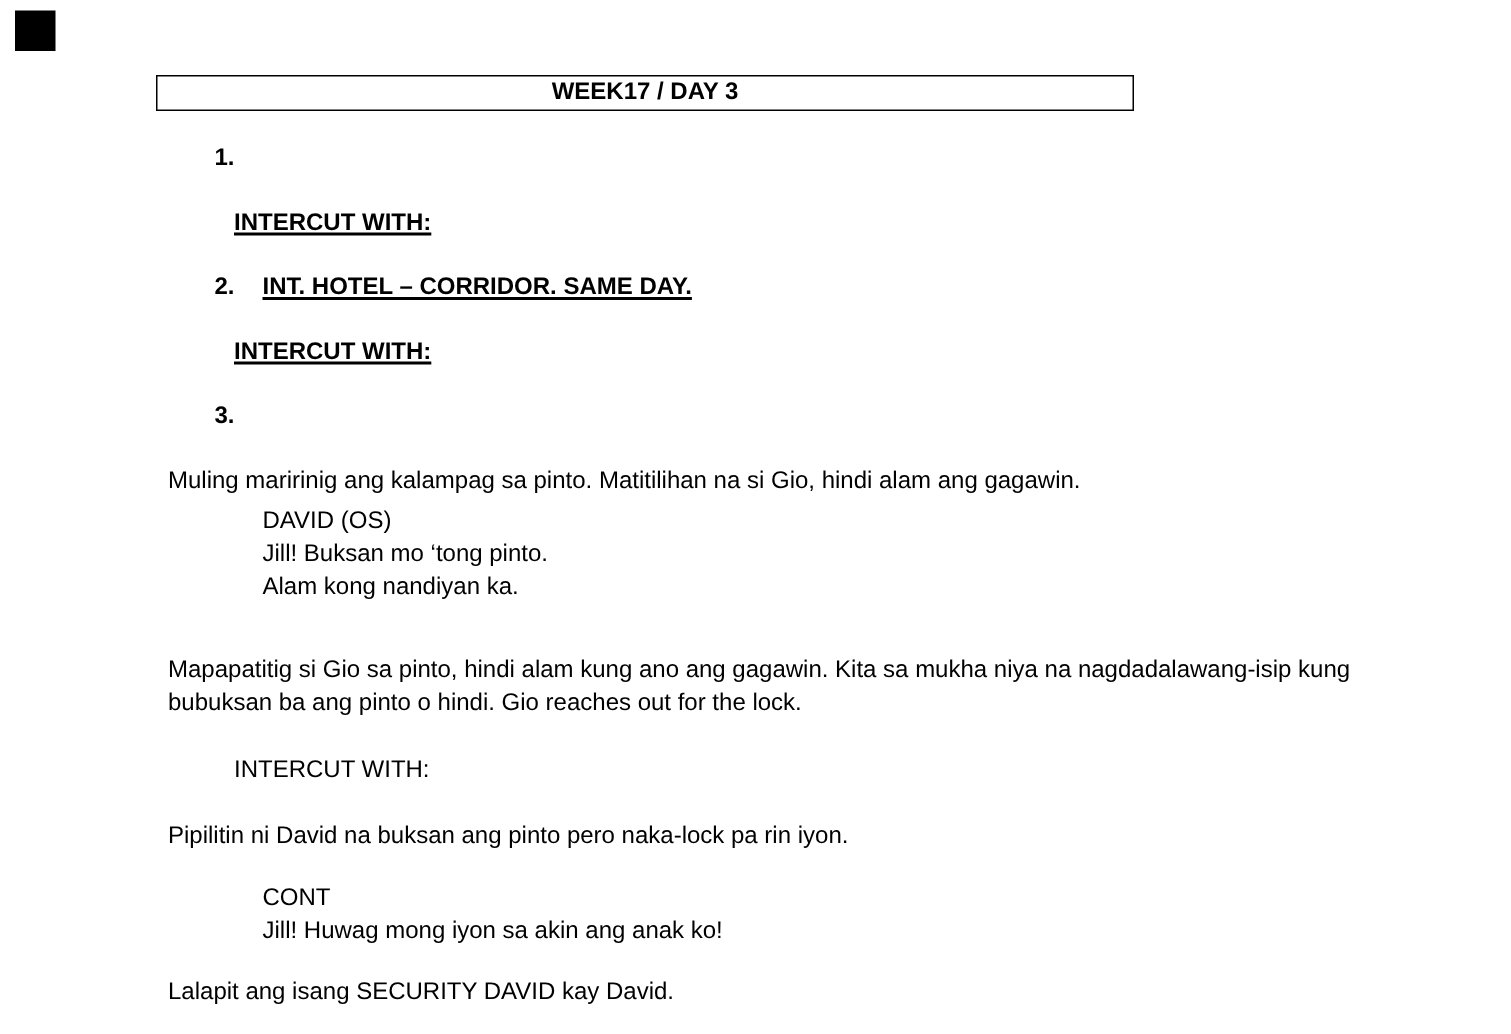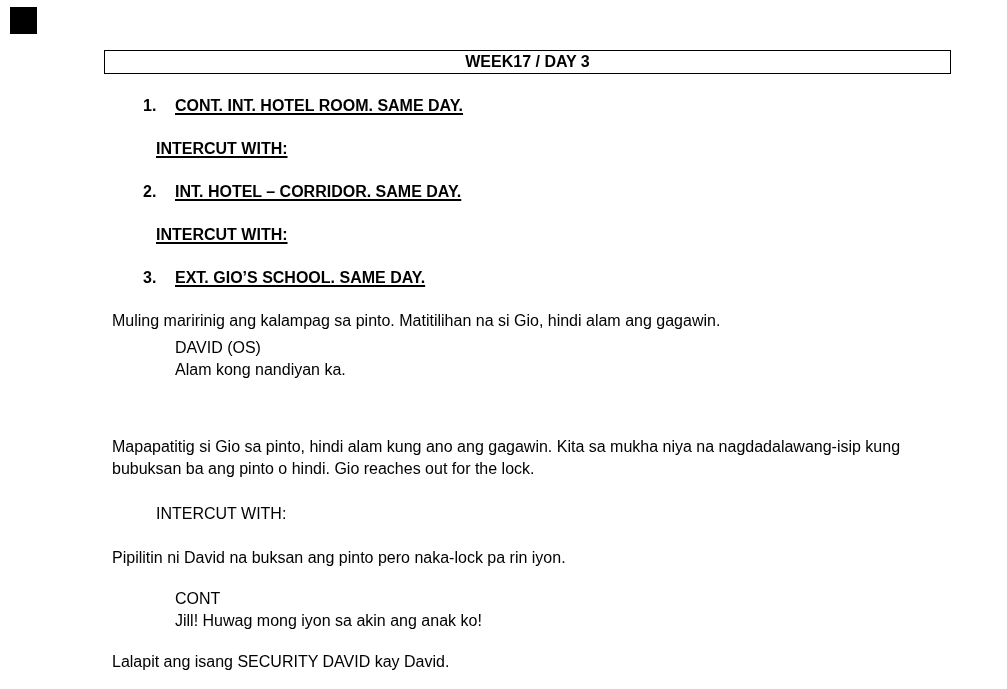--- a/index.html
+++ b/index.html
@@ -13,62 +13,61 @@
     overflow: hidden;
   }
   .abs { position: absolute; }
   .b { font-weight: bold; }
   .u { text-decoration: underline; text-decoration-thickness: 2px; text-underline-offset: 2px; }
   .corner-mark {
     position: absolute; left: 10px; top: 7px;
     width: 27px; height: 27px; background: #000000;
   }
   .header-box {
-    left: 104px; top: 50px; width: 847px; height: 24px;
+    left: 104px; top: 50px; width: 652px; height: 24px;
     border: 1.5px solid #000000; box-sizing: border-box;
     display: flex; align-items: center; justify-content: center;
   }
   .scene { left: 143px; display: flex; }
   .scene .num { display: inline-block; width: 32px; flex: 0 0 32px; }
   .margin-left { left: 112px; margin-left: 44px; }
   .action { left: 112px; width: 800px; }
   .dialogue { left: 175px; }
 </style>
 </head>
 <body>
 
 <div class="corner-mark"></div>
 
 <div class="abs header-box">
   <span class="b">WEEK17 / DAY 3</span>
 </div>
 
 <div class="abs scene" style="top:95px">
   <span class="num b">1.</span>
-  <span class="b u">CONT. INT. HOTEL ROOM. SAME DAY.</span>
 </div>
 
 <div class="abs margin-left b u" style="top:138px">INTERCUT WITH:</div>
 
 <div class="abs scene" style="top:181px">
   <span class="num b">2.</span>
   <span class="b u">INT. HOTEL – CORRIDOR. SAME DAY.</span>
 </div>
 
 <div class="abs margin-left b u" style="top:224px">INTERCUT WITH:</div>
 
 <div class="abs scene" style="top:267px">
   <span class="num b">3.</span>
-  <span class="b u">EXT. GIO’S SCHOOL. SAME DAY.</span>
 </div>
 
 <div class="abs action" style="top:310px">Muling maririnig ang kalampag sa pinto. Matitilihan na si Gio, hindi alam ang gagawin.</div>
 
 <div class="abs dialogue" style="top:337px">
   <div>DAVID (OS)</div>
+  <div>Jill! Buksan mo ‘tong pinto.</div>
   <div>Alam kong nandiyan ka.</div>
 </div>
 
 <div class="abs action" style="top:436px">Mapapatitig si Gio sa pinto, hindi alam kung ano ang gagawin. Kita sa mukha niya na nagdadalawang-isip kung bubuksan ba ang pinto o hindi. Gio reaches out for the lock.</div>
 
 <div class="abs margin-left" style="top:503px">INTERCUT WITH:</div>
 
 <div class="abs action" style="top:547px">Pipilitin ni David na buksan ang pinto pero naka-lock pa rin iyon.</div>
 
 <div class="abs dialogue" style="top:588px">

